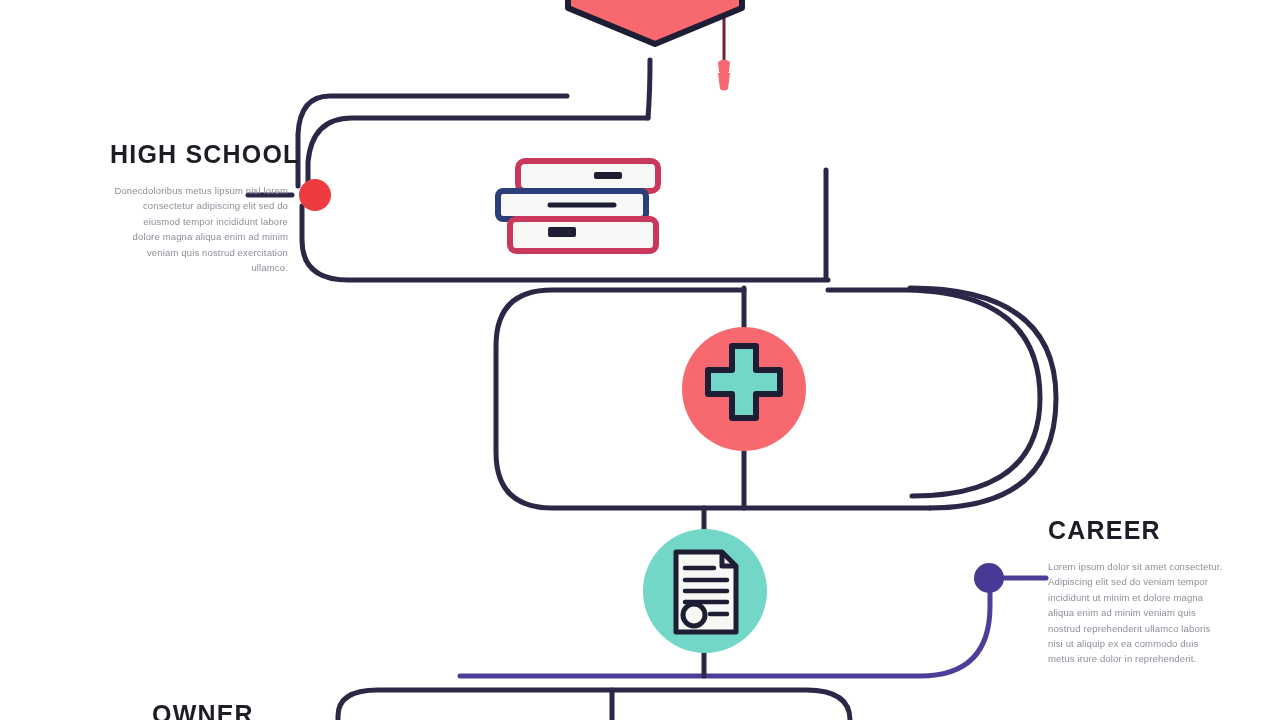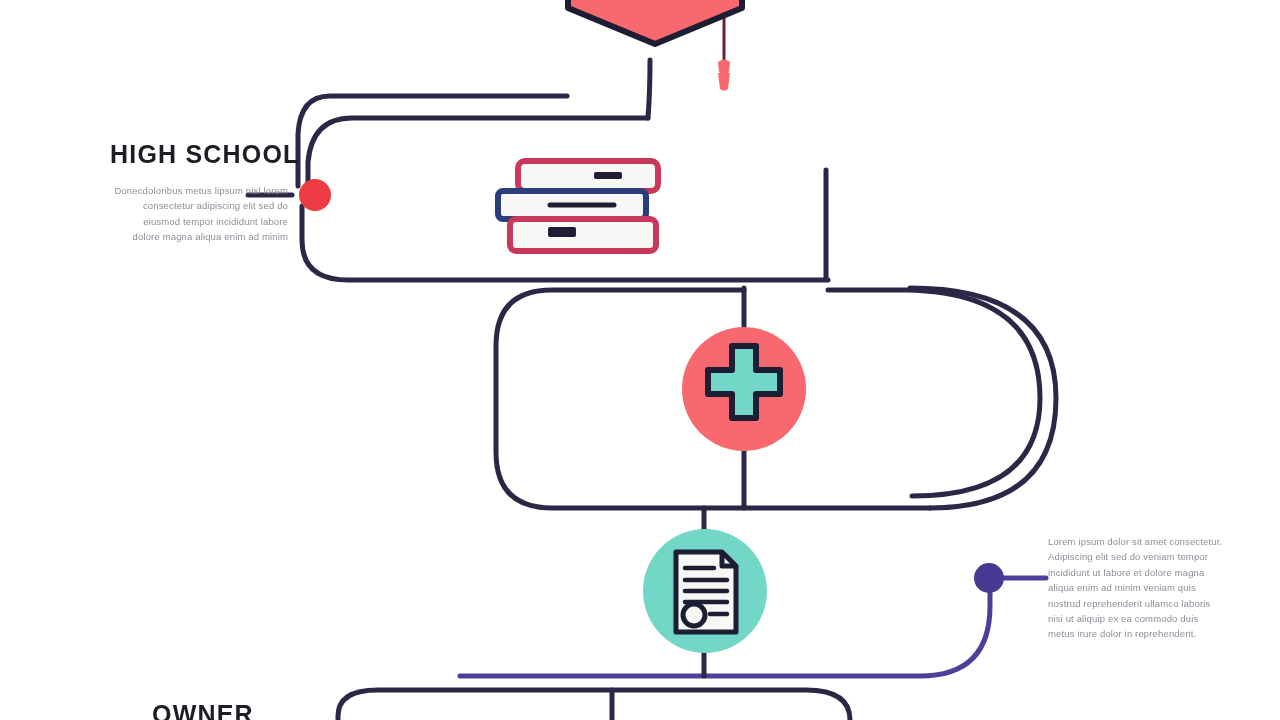--- a/index.html
+++ b/index.html
@@ -179,28 +179,30 @@
 
   </div>
 
   <div id="label-highschool" class="label-block">
     <div class="label-title">HIGH SCHOOL</div>
     <div class="label-body">
       <span>Donecdoloribus metus lipsum nisl lorem</span>
       <span>consectetur adipiscing elit sed do</span>
       <span>eiusmod tempor incididunt labore</span>
       <span>dolore magna aliqua enim ad minim</span>
+      <span>veniam quis nostrud exercitation ullamco.</span>
     </div>
   </div>
 
   <div id="label-career" class="label-block">
+    <div class="label-title">CAREER</div>
     <div class="label-body">
       <span>Lorem ipsum dolor sit amet consectetur.</span>
       <span>Adipiscing elit sed do veniam tempor</span>
-      <span>incididunt ut labore et dolore magna</span>
+      <span>incididunt ut minim et dolore magna</span>
       <span>aliqua enim ad minim veniam quis</span>
       <span>nostrud reprehenderit ullamco laboris</span>
       <span>nisi ut aliquip ex ea commodo duis</span>
       <span>metus irure dolor in reprehenderit.</span>
     </div>
   </div>
 
   <div id="label-owner" class="label-block">
     <div class="label-title">OWNER</div>
   </div>

